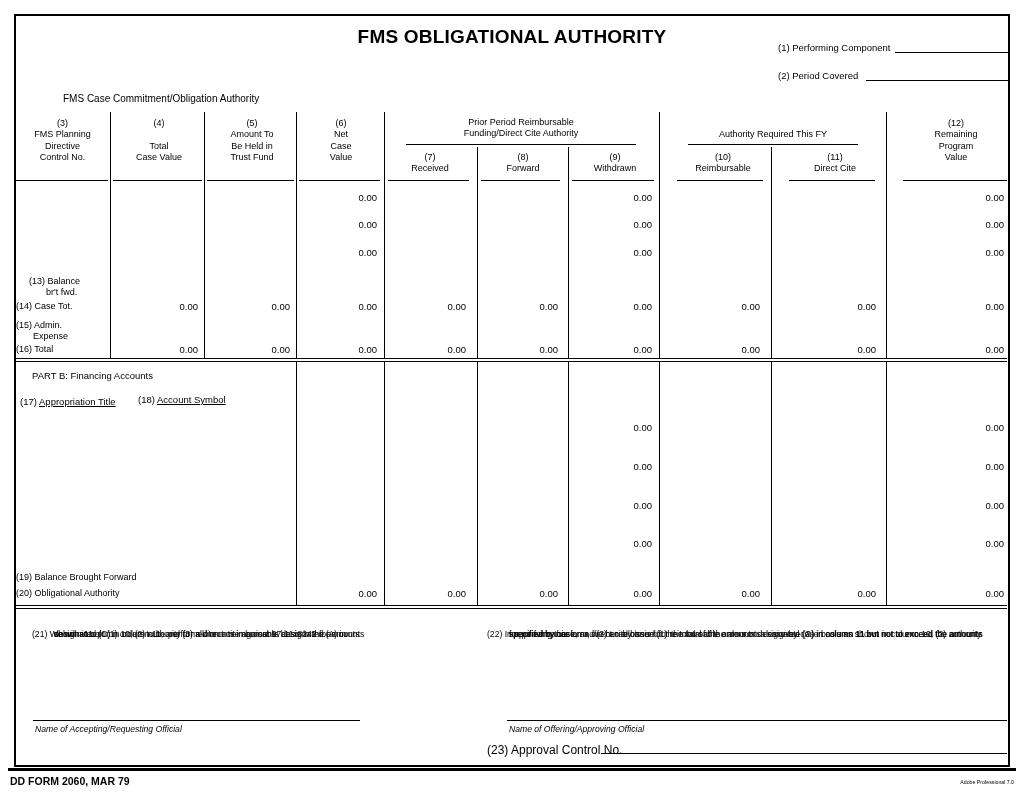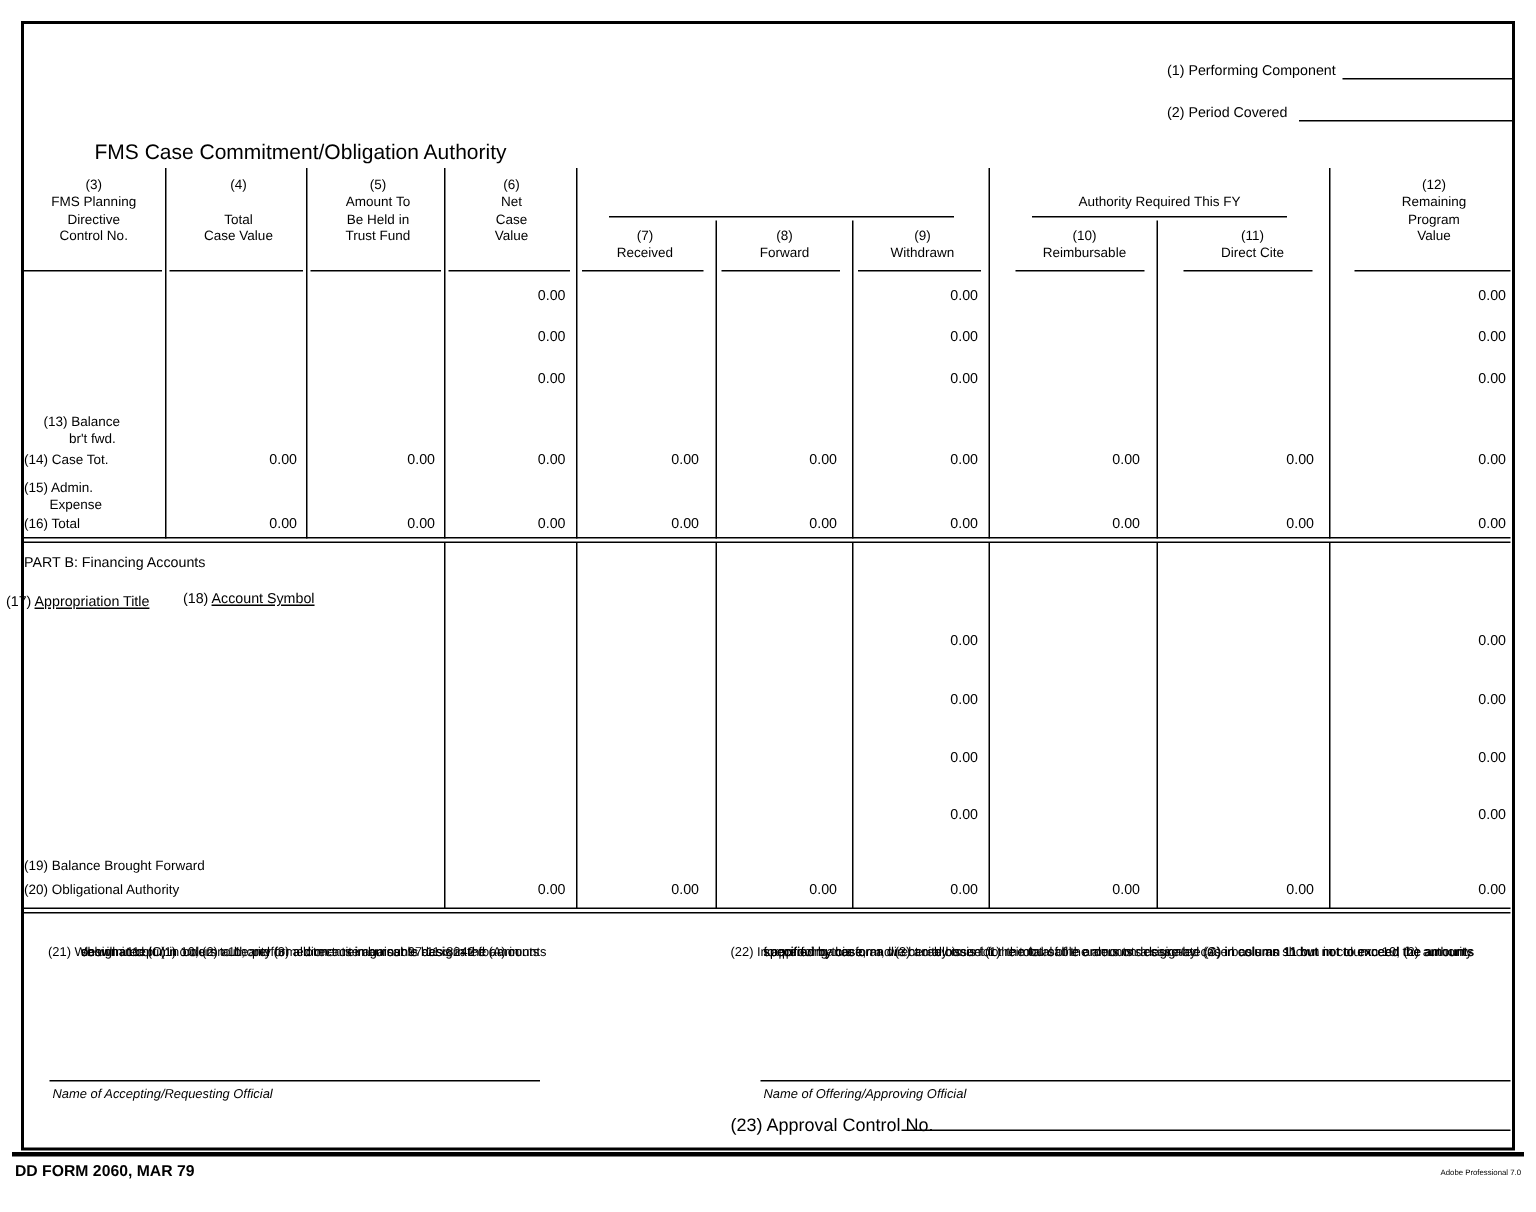--- a/index.html
+++ b/index.html
@@ -41,21 +41,21 @@
     white-space: nowrap;
   }
   .hdr-line {
     position: absolute;
     border-bottom: 1.6px solid #000;
   }
 
   
   .sec-caption {
     position: absolute;
-    font-size: 14px;
+    font-size: 10px;
     white-space: nowrap;
   }
 
   
   .colhead {
     position: absolute;
     text-align: center;
     font-size: 9px;
     line-height: 11.4px;
     white-space: nowrap;
@@ -104,20 +104,21 @@
     line-height: 10.5px;
     white-space: nowrap;
   }
   .rowlabel .ind { padding-left: 17px; display: block; }
 
   
   .partb-title {
     position: absolute;
     font-size: 9.5px;
     white-space: nowrap;
+    margin-left: 16px;
   }
   .ul { text-decoration: underline; }
 
   
   .para {
     position: absolute;
     font-size: 8.6px;
     line-height: 12.6px;
     text-align: left;
   }
@@ -162,29 +163,34 @@
     white-space: nowrap;
   }
 </style>
 </head>
 <body>
 
 <div id="page">
 
   <div class="frame"></div>
 
+  <div class="form-title">FMS OBLIGATIONAL AUTHORITY</div>
 
   <div class="hdr-field" style="left:778px; top:42px;">(1) Performing Component</div>
   <div class="hdr-line" style="left:895px; top:52px; width:113px;"></div>
 
   <div class="hdr-field" style="left:778px; top:70px;">(2) Period Covered</div>
   <div class="hdr-line" style="left:866px; top:80px; width:142px;"></div>
 
   <div class="sec-caption" style="left:63px; top:93px;">FMS Case Commitment/Obligation Authority</div>
 
+  <div class="grouphead" style="left:388px; top:117px; width:266px;">
+    <div>Prior Period Reimbursable</div>
+    <div>Funding/Direct Cite Authority</div>
+  </div>
   <div class="grouprule" style="left:406px; top:144px; width:230px;"></div>
 
   <div class="grouphead" style="left:662px; top:129px; width:222px;">
     <div>Authority Required This FY</div>
   </div>
   <div class="grouprule" style="left:688px; top:144px; width:170px;"></div>
 
   <div class="colhead" style="left:14px; top:118px; width:97px;">
     <div>(3)</div>
     <div>FMS Planning</div>

